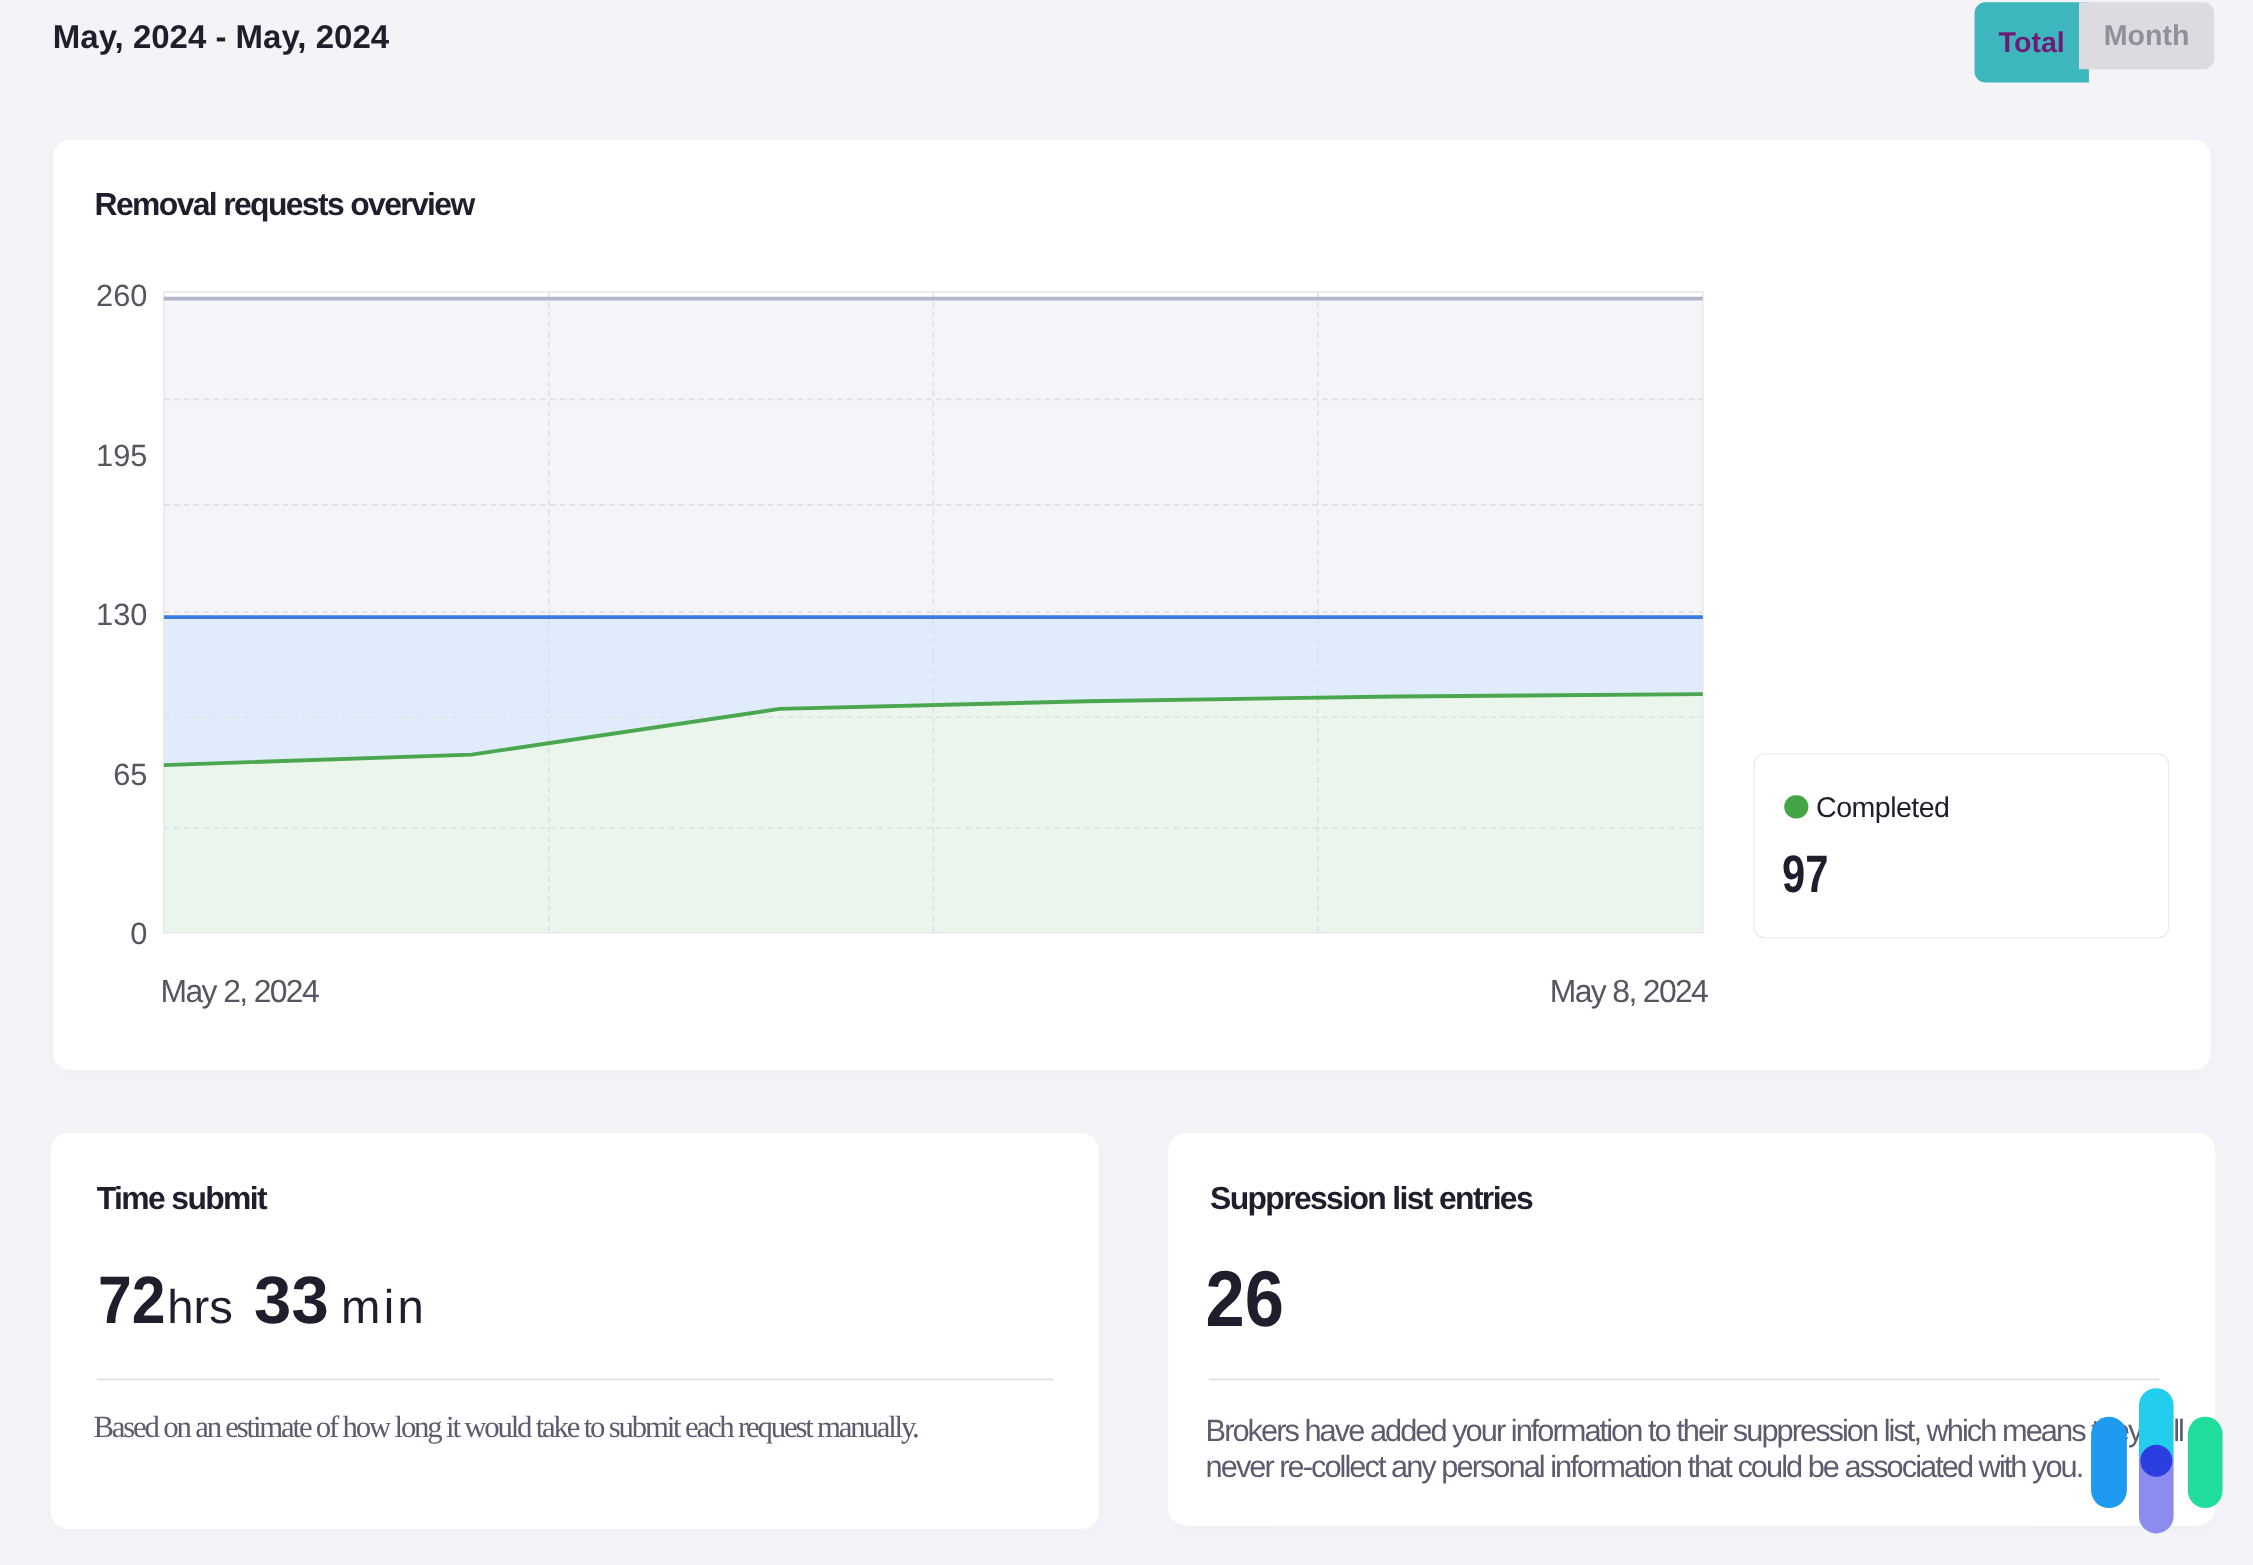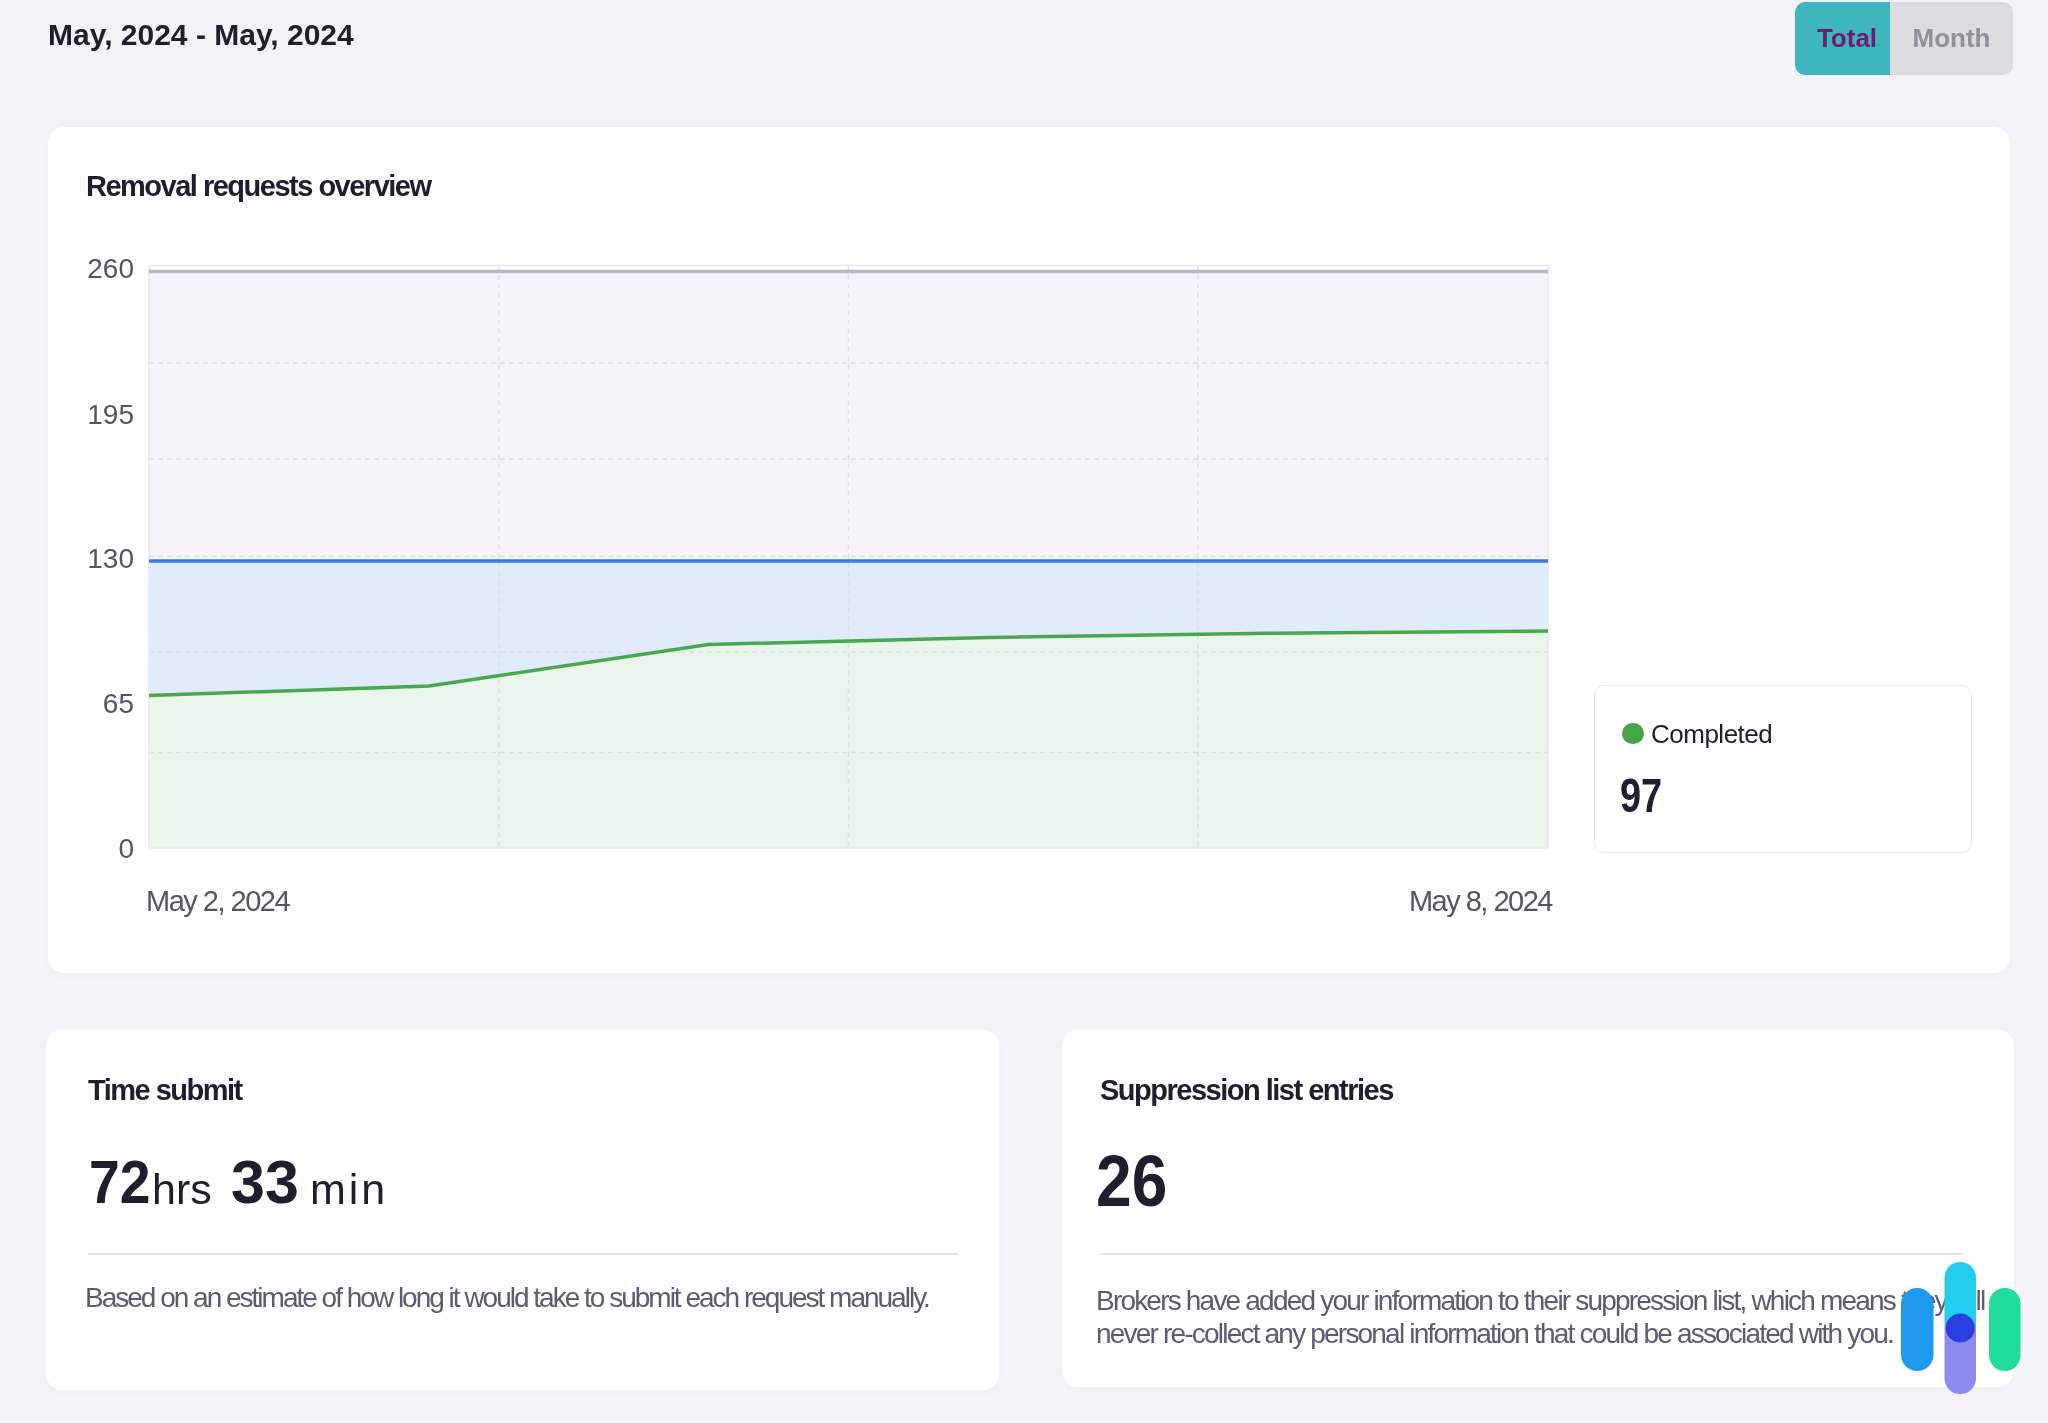--- a/index.html
+++ b/index.html
@@ -10,21 +10,21 @@
   .dark { color:#1e1e2c; }
   .slate { color:#5b5d6e; }
   .ctitle { font-size:29px; font-weight:700; line-height:29px; letter-spacing:-1.5px; color:#1e1e2c; }
 </style>
 </head>
 <body>
 
 <div class="abs dark" style="left:48px; top:19.7px; font-size:30px; line-height:30px; font-weight:700;">May, 2024 - May, 2024</div>
 
 <div class="abs" style="left:1759px; top:2px; width:104px; height:73px; background:#3db6bd; border-radius:10px 0 0 10px; color:#701a75; font-size:26px; font-weight:700; display:flex; align-items:center; justify-content:center;margin-left:36px;">Total</div>
-<div class="abs" style="left:1890px; top:2px; width:123px; height:73px; background:#dbdbe0; border-radius:0 10px 10px 0; color:#8f909b; font-size:26px; font-weight:700; display:flex; align-items:center; justify-content:center;">Month</div>
+<div class="abs" style="left:1890px; top:2px; width:123px; height:61px; background:#dbdbe0; border-radius:0 10px 10px 0; color:#8f909b; font-size:26px; font-weight:700; display:flex; align-items:center; justify-content:center;">Month</div>
 
 <div class="abs card" style="left:48px; top:127px; width:1962px; height:846px;text-align:center;">
   <div class="abs ctitle" style="left:38px; top:44.5px;">Removal requests overview</div>
 
   <svg class="abs" style="left:0; top:0;" width="1962" height="846" viewBox="0 0 1962 846">
 
     <rect x="101" y="144.5" width="1399" height="289.5" fill="#f5f5f9"></rect>
     <rect x="101" y="434" width="1399" height="287" fill="#e0ecfb"></rect>
     <path d="M101,568.5 L380.8,559 L660.6,517.5 L940.4,510.5 L1220.2,506.2 L1500,504 L1500,721 L101,721 Z" fill="#eaf5eb"></path>
 
@@ -65,21 +65,21 @@
   </div>
 </div>
 
 <div class="abs card" style="left:46px; top:1030px; width:953px; height:360px;">
   <div class="abs ctitle" style="left:42px; top:46px;">Time submit</div>
   <div class="abs dark" style="left:43px; top:122.25px; font-size:61px; line-height:61px; font-weight:700; transform:scaleX(0.905); transform-origin:0 0;">72</div>
   <div class="abs dark" style="left:106px; top:137.5px; font-size:43px; line-height:43px; font-weight:500;">hrs</div>
   <div class="abs dark" style="left:185px; top:122.25px; font-size:61px; line-height:61px; font-weight:700;">33</div>
   <div class="abs dark" style="left:264px; top:137.5px; font-size:43px; line-height:43px; font-weight:500; letter-spacing:3px;">min</div>
   <div class="abs" style="left:42px; top:223px; width:870px; height:2px; background:#e4e4e9;"></div>
-  <div class="abs slate" style="left:39px; top:254.3px; font-size:28px; line-height:28px; letter-spacing:-2.0px;">Based on an estimate of how long it would take to submit each request manually.</div>
+  <div class="abs slate" style="left:39px; top:254.3px; font-size:28px; line-height:28px; letter-spacing:-2.0px;font-family:Liberation Serif, serif;">Based on an estimate of how long it would take to submit each request manually.</div>
 </div>
 
 <div class="abs card" style="left:1062px; top:1030px; width:952px; height:357px;">
   <div class="abs ctitle" style="left:38px; top:46px;">Suppression list entries</div>
   <div class="abs dark" style="left:34px; top:114.5px; font-size:72px; line-height:72px; font-weight:700; transform:scaleX(0.89); transform-origin:0 0;">26</div>
   <div class="abs" style="left:37px; top:222.5px; width:864px; height:2px; background:#e4e4e9;"></div>
   <div class="abs slate" style="left:34px; top:254.25px; font-size:28px; line-height:33px; letter-spacing:-1.8px; white-space:nowrap;">Brokers have added your information to their suppression list, which means they will<br>never re-collect any personal information that could be associated with you.</div>
 </div>
 
 <svg class="abs" style="left:1890px; top:1250px;" width="158" height="160" viewBox="0 0 158 160">

